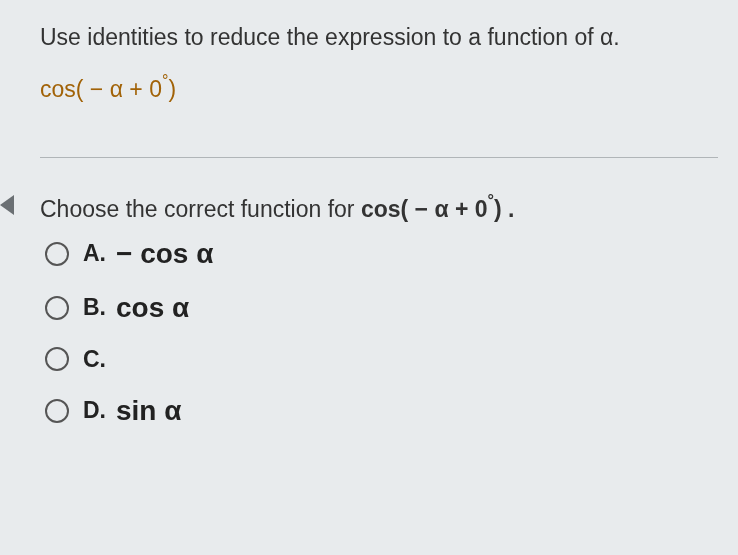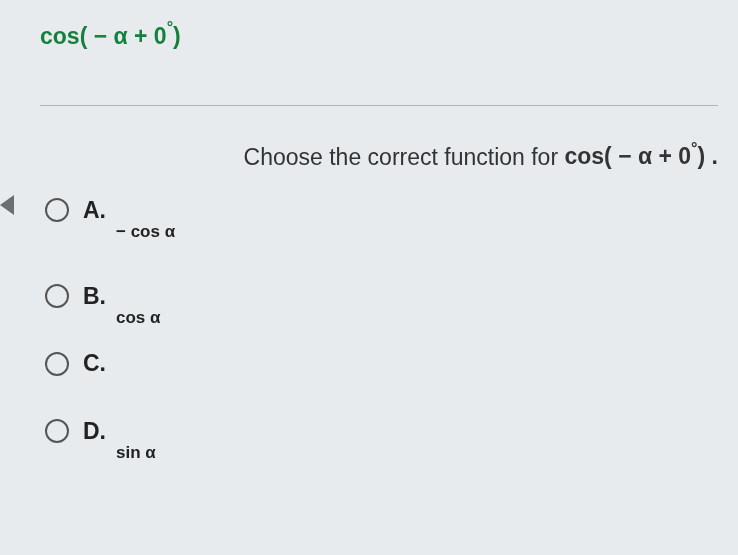--- a/index.html
+++ b/index.html
@@ -23,33 +23,32 @@
       padding-bottom: 30px;
     }
     .question-text {
       font-size: 23px;
       line-height: 1.5;
       color: #333;
       margin-bottom: 18px;
     }
     .expression {
       font-size: 23px;
-      font-weight: bold;
-      color: #15803d;
+      font-weight: normal;
+      color: #a16207;
     }
     .divider {
       border: none;
       border-top: 1.5px solid #b0b5b8;
       margin: 25px 0 35px 0;
     }
     .prompt-text {
       font-size: 23px;
       color: #333;
-      margin-bottom: 8px;
-      text-align: right;
+      margin-bottom: 15px;
     }
     .options {
       padding-left: 5px;
     }
     .option {
       display: flex;
       align-items: center;
       margin-bottom: 22px;
       cursor: pointer;
     }
@@ -62,24 +61,23 @@
       flex-shrink: 0;
       background: transparent;
     }
     .option-label {
       font-size: 23px;
       font-weight: bold;
       color: #222;
       margin-right: 10px;
     }
     .option-value {
-      font-size: 17px;
+      font-size: 28px;
       font-weight: bold;
       color: #222;
-      margin-top: 44px;
     }
     .bold-inline {
       font-weight: bold;
     }
     .nav-arrow {
       position: absolute;
       left: 0px;
       top: 195px;
       width: 0;
       height: 0;
@@ -94,20 +92,21 @@
       top: -2px;
     }
   </style>
 </head>
 <body>
 
 <div class="nav-arrow"></div>
 
 <div class="container">
   <div class="question-section">
+    <p class="question-text">Use identities to reduce the expression to a function of α.</p>
     <p class="expression">
       <span>cos( − α + 0</span><span class="superscript">°</span><span>)</span>
     </p>
   </div>
 
   <hr class="divider">
 
   <p class="prompt-text">
     <span>Choose the correct function for </span><span class="bold-inline"><span>cos( − α + 0</span><span class="superscript">°</span><span>) .</span></span>
   </p>

